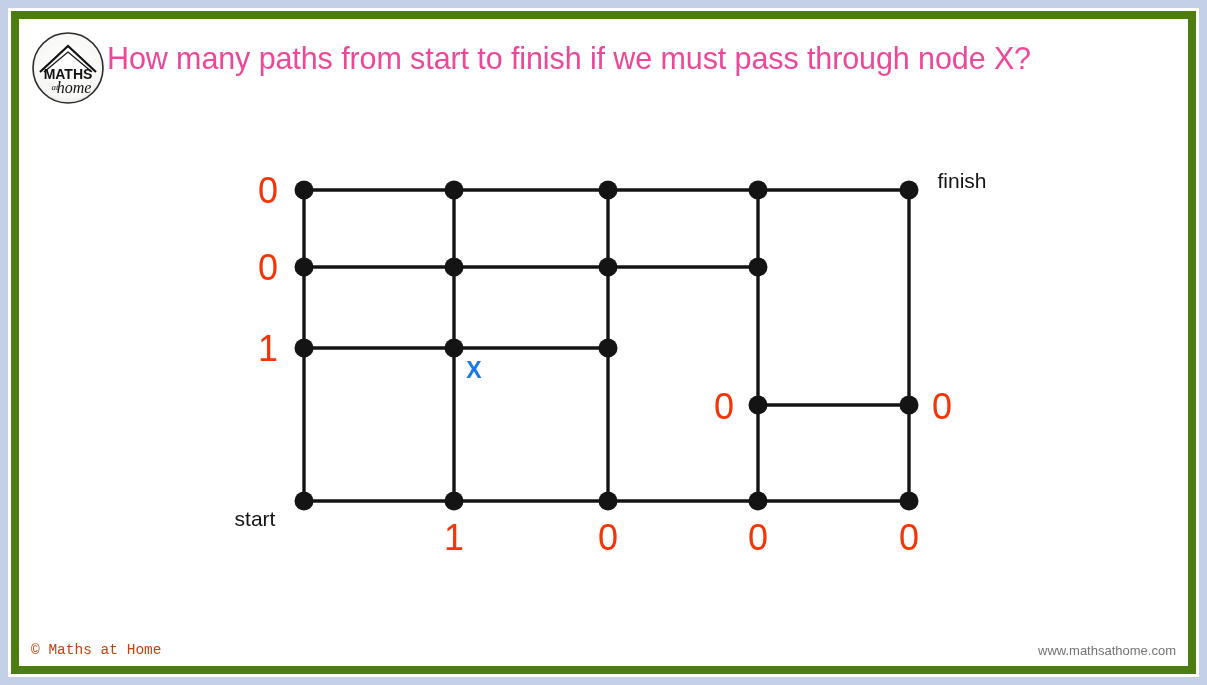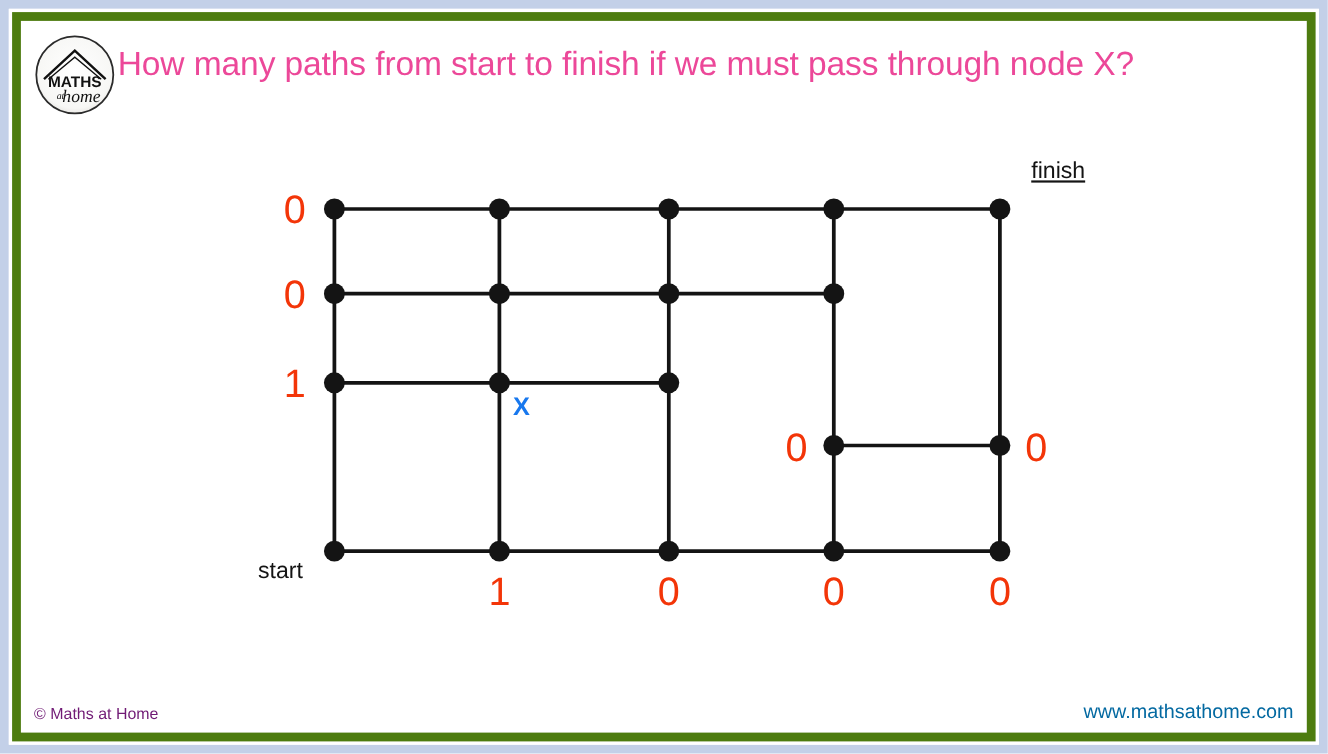--- a/index.html
+++ b/index.html
@@ -42,25 +42,25 @@
   .lbl{
     position:absolute;
     white-space:nowrap;
     transform:translate(-50%,-50%);
   }
   .lbl-red{color:#f33508;font-size:36px;font-family:"Liberation Sans",sans-serif;}
   .lbl-blue{color:#1878ee;font-size:23px;font-weight:bold;font-family:"Liberation Sans",sans-serif;}
   .lbl-black{color:#141414;font-size:21px;font-family:"Liberation Sans",sans-serif;}
   .footer-left{
     position:absolute;left:12px;bottom:8px;
-    font-size:14.5px;color:#701a75;
+    font-size:14.5px;color:#c2410c;font-family:Liberation Mono, monospace;
   }
   .footer-right{
     position:absolute;right:12px;bottom:8px;
-    font-size:18px;color:#0369a1;
+    font-size:13px;color:#737373;
   }
 </style>
 </head>
 <body>
 
 <div class="outer-frame">
   <div class="inner-frame">
 
     <div class="logo">
       <svg width="76" height="76" viewBox="0 0 76 76">
@@ -119,21 +119,21 @@
           <div class="lbl lbl-red" style="left: 249px; top: 249px;">0</div>
           <div class="lbl lbl-red" style="left: 249px; top: 330px;">1</div>
           <div class="lbl lbl-blue" style="left: 455px; top: 351px;">X</div>
           <div class="lbl lbl-red" style="left: 705px; top: 388px;">0</div>
           <div class="lbl lbl-red" style="left: 923px; top: 388px;">0</div>
           <div class="lbl lbl-red" style="left: 435px; top: 519px;">1</div>
           <div class="lbl lbl-red" style="left: 589px; top: 519px;">0</div>
           <div class="lbl lbl-red" style="left: 739px; top: 519px;">0</div>
           <div class="lbl lbl-red" style="left: 890px; top: 519px;">0</div>
           <div class="lbl lbl-black" style="left: 236px; top: 500px;">start</div>
-          <div class="lbl lbl-black" style="left: 943px; top: 137px; text-decoration: underline;">finish</div>
+          <div class="lbl lbl-black" style="left: 943px; top: 162px;">finish</div>
         </div>
     </div>
 
     <div class="footer-left">© Maths at Home</div>
     <div class="footer-right">www.mathsathome.com</div>
 
   </div>
 </div>
 
 </body></html>

